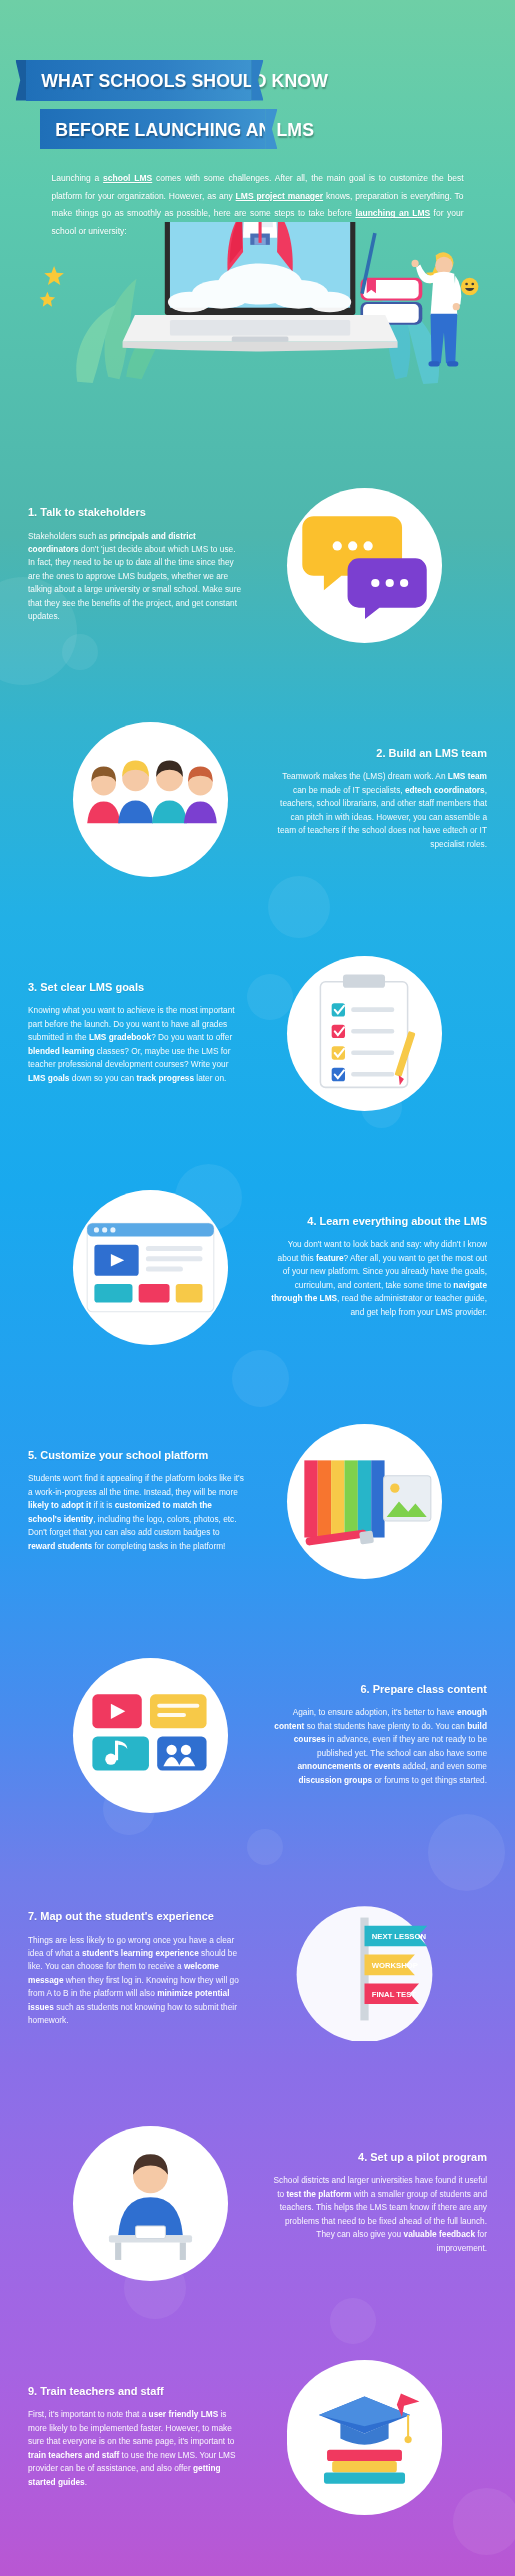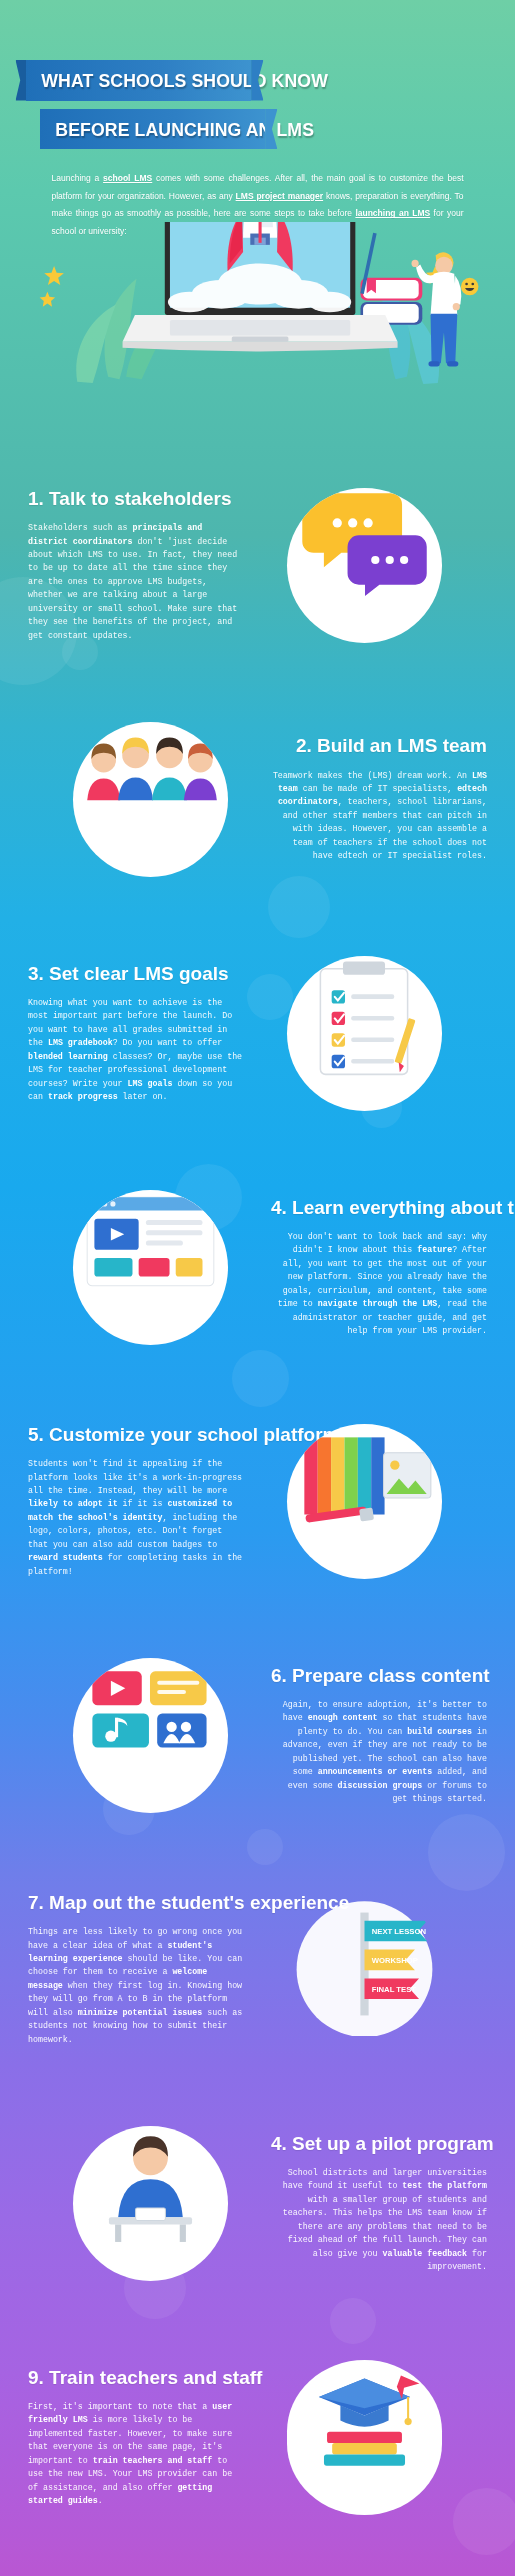--- a/index.html
+++ b/index.html
@@ -118,45 +118,44 @@
     min-height: 234px;
     padding: 0 28px;
     gap: 12.4px;
   }
   .step.left  { flex-direction: row; }
   .step.right { flex-direction: row-reverse; padding-left: 31px; }
   .step-text { width: 216px; color: #fff; }
   .step.left  .step-text { text-align: left; }
   .step.right .step-text { text-align: right; }
   .step-title {
-    font-size: 19px;
+    font-size: 11px;
     font-weight: bold;
     margin-bottom: 11.3px;
     text-shadow: 0 1px 1px rgba(0,0,0,0.10);
     white-space: nowrap;
   }
   .step-body {
     font-size: 8.3px;
     line-height: 1.62;
     color: rgba(255,255,255,0.95);
-    font-family: Liberation Mono, monospace;
   }
   .step-body b { font-weight: bold; color: #fff; }
   .step-art {
     width: 216px; height: 206px;
     position: relative;
     display: flex; align-items: center; justify-content: center;
   }
 
   
   .plate {
     width: 155px; height: 155px; border-radius: 50%;
     background: #ffffff;
     position: relative;
-    display:flex; align-items:flex-start; justify-content:center;
+    display:flex; align-items:center; justify-content:center;
     overflow: hidden;
   }
   .plate.ellipse { border-radius: 50% / 46%; }
 
   
   svg { display:block; }
 </style>
 </head>
 <body>
 

